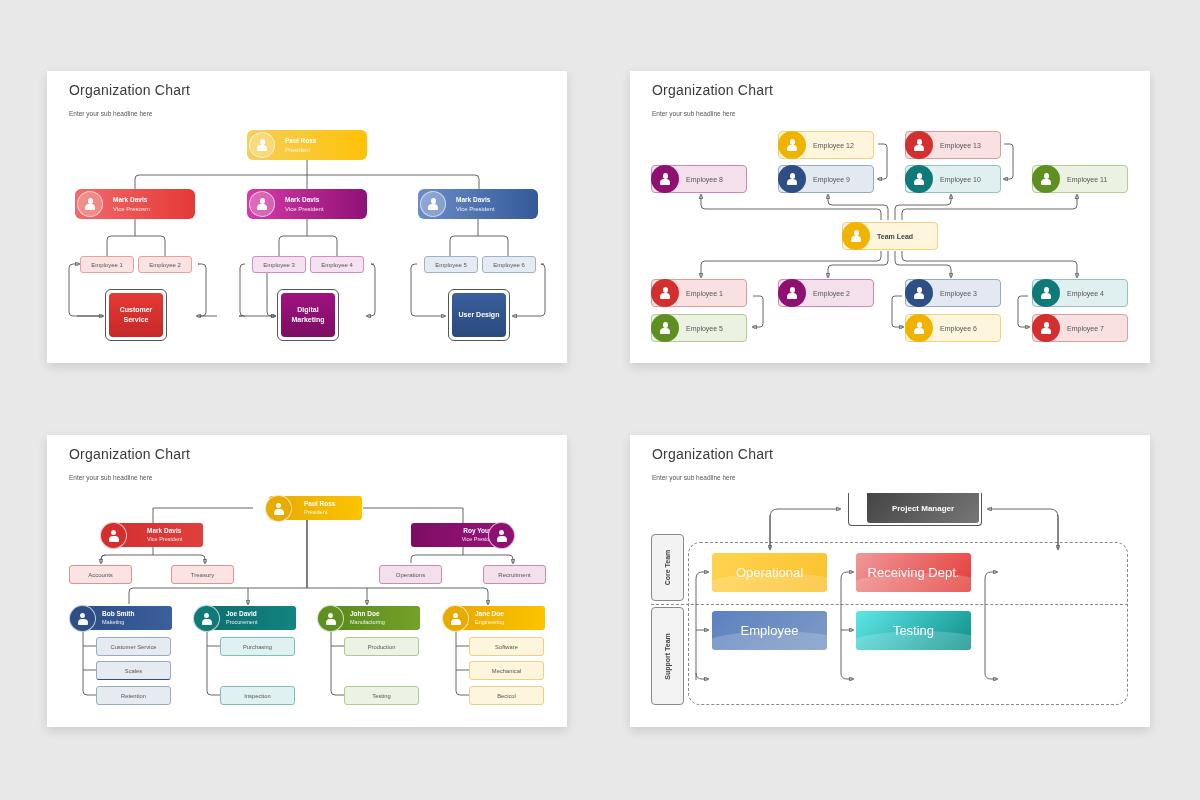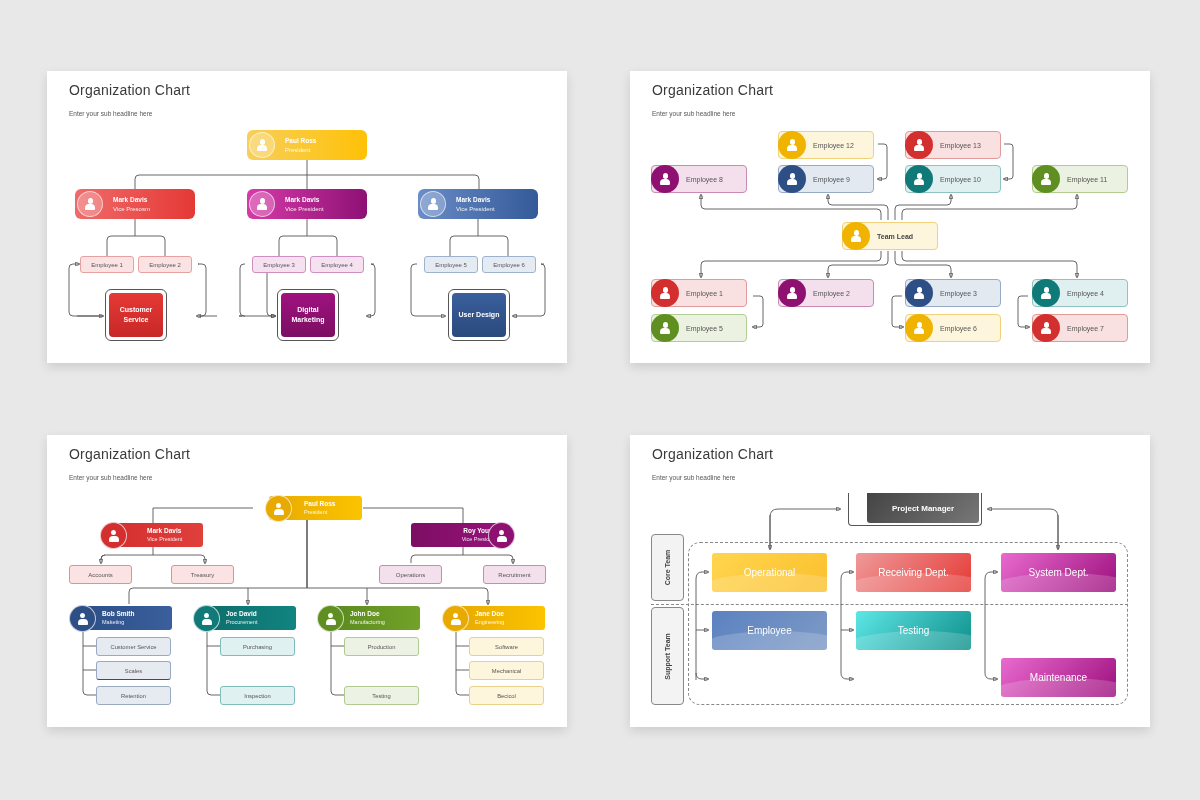--- a/index.html
+++ b/index.html
@@ -34,21 +34,21 @@
 .card3 .rl{font-size:5.5px;line-height:9px;opacity:.9}
 .box3{position:absolute;width:63px;height:19px;border-radius:3px;border:1px solid;font-size:6px;color:#555;display:flex;align-items:center;justify-content:center}
 .box3b{position:absolute;width:75px;height:19px;border-radius:3px;border:1px solid;font-size:5.8px;color:#555;display:flex;align-items:center;justify-content:center}
 
 .pm{position:absolute;left:218px;top:58px;width:134px;height:33px;border:1px solid #555;border-top:none;border-radius:0 0 4px 4px;padding:0 2px 2px 18px}
 .pm .in{width:100%;height:100%;background:linear-gradient(135deg,#444,#777);border-radius:0 0 3px 3px;color:#fff;font-size:8px;font-weight:bold;display:flex;align-items:center;justify-content:center}
 .team-lbl{position:absolute;left:21px;width:33px;border:1px solid #888;border-radius:4px;background:#f3f3f3;display:flex;align-items:center;justify-content:center}
 .team-lbl span{transform:rotate(-90deg);white-space:nowrap;font-size:7px;font-weight:bold;color:#444}
 .dashed{position:absolute;left:58px;top:107px;width:440px;height:163px;border:1px dashed #888;border-radius:12px}
 .hdash{position:absolute;left:21px;top:169px;width:477px;border-top:1px dashed #888}
-.tile{position:absolute;width:115px;height:39px;border-radius:3px;color:#fff;font-size:10px;display:flex;align-items:center;justify-content:center;overflow:hidden}
+.tile{position:absolute;width:115px;height:39px;border-radius:3px;color:#fff;font-size:13px;display:flex;align-items:center;justify-content:center;overflow:hidden}
 .tile:after{content:"";position:absolute;left:-10%;top:50%;width:130%;height:80%;background:rgba(255,255,255,.18);border-radius:50% 50% 0 0}
 .tile span{position:relative;z-index:1}
 </style>
 </head>
 <body>
 
 <div class="slide s1">
   <div class="title">Organization Chart</div>
   <div class="sub">Enter your sub headline here</div>
   <svg class="lines">
@@ -382,25 +382,19 @@
   </svg>
   <div class="pm">
       <div class="in">Project Manager</div>
     </div>
   <div class="tile" style="left:82px;top:118px;background:linear-gradient(135deg,#ffd54f,#fbc02d)">
       <span>Operational</span>
     </div>
   <div class="tile" style="left:226px;top:118px;background:linear-gradient(135deg,#ef9a9a,#e53935)">
       <span>Receiving Dept.</span>
     </div>
-  <div class="tile" style="left:371px;top:118px;background:linear-gradient(135deg,#e96bcf,#9c0f7d)">
-      <span>System Dept.</span>
-    </div>
   <div class="tile" style="left:82px;top:176px;background:linear-gradient(135deg,#5b82c0,#7e9ac6)">
       <span>Employee</span>
     </div>
   <div class="tile" style="left:226px;top:176px;background:linear-gradient(135deg,#5ee6e6,#0e8f8a)">
       <span>Testing</span>
     </div>
-  <div class="tile" style="left:371px;top:223px;background:linear-gradient(135deg,#e96bcf,#9c0f7d)">
-      <span>Maintenance</span>
-    </div>
 </div>
 
 </body></html>

